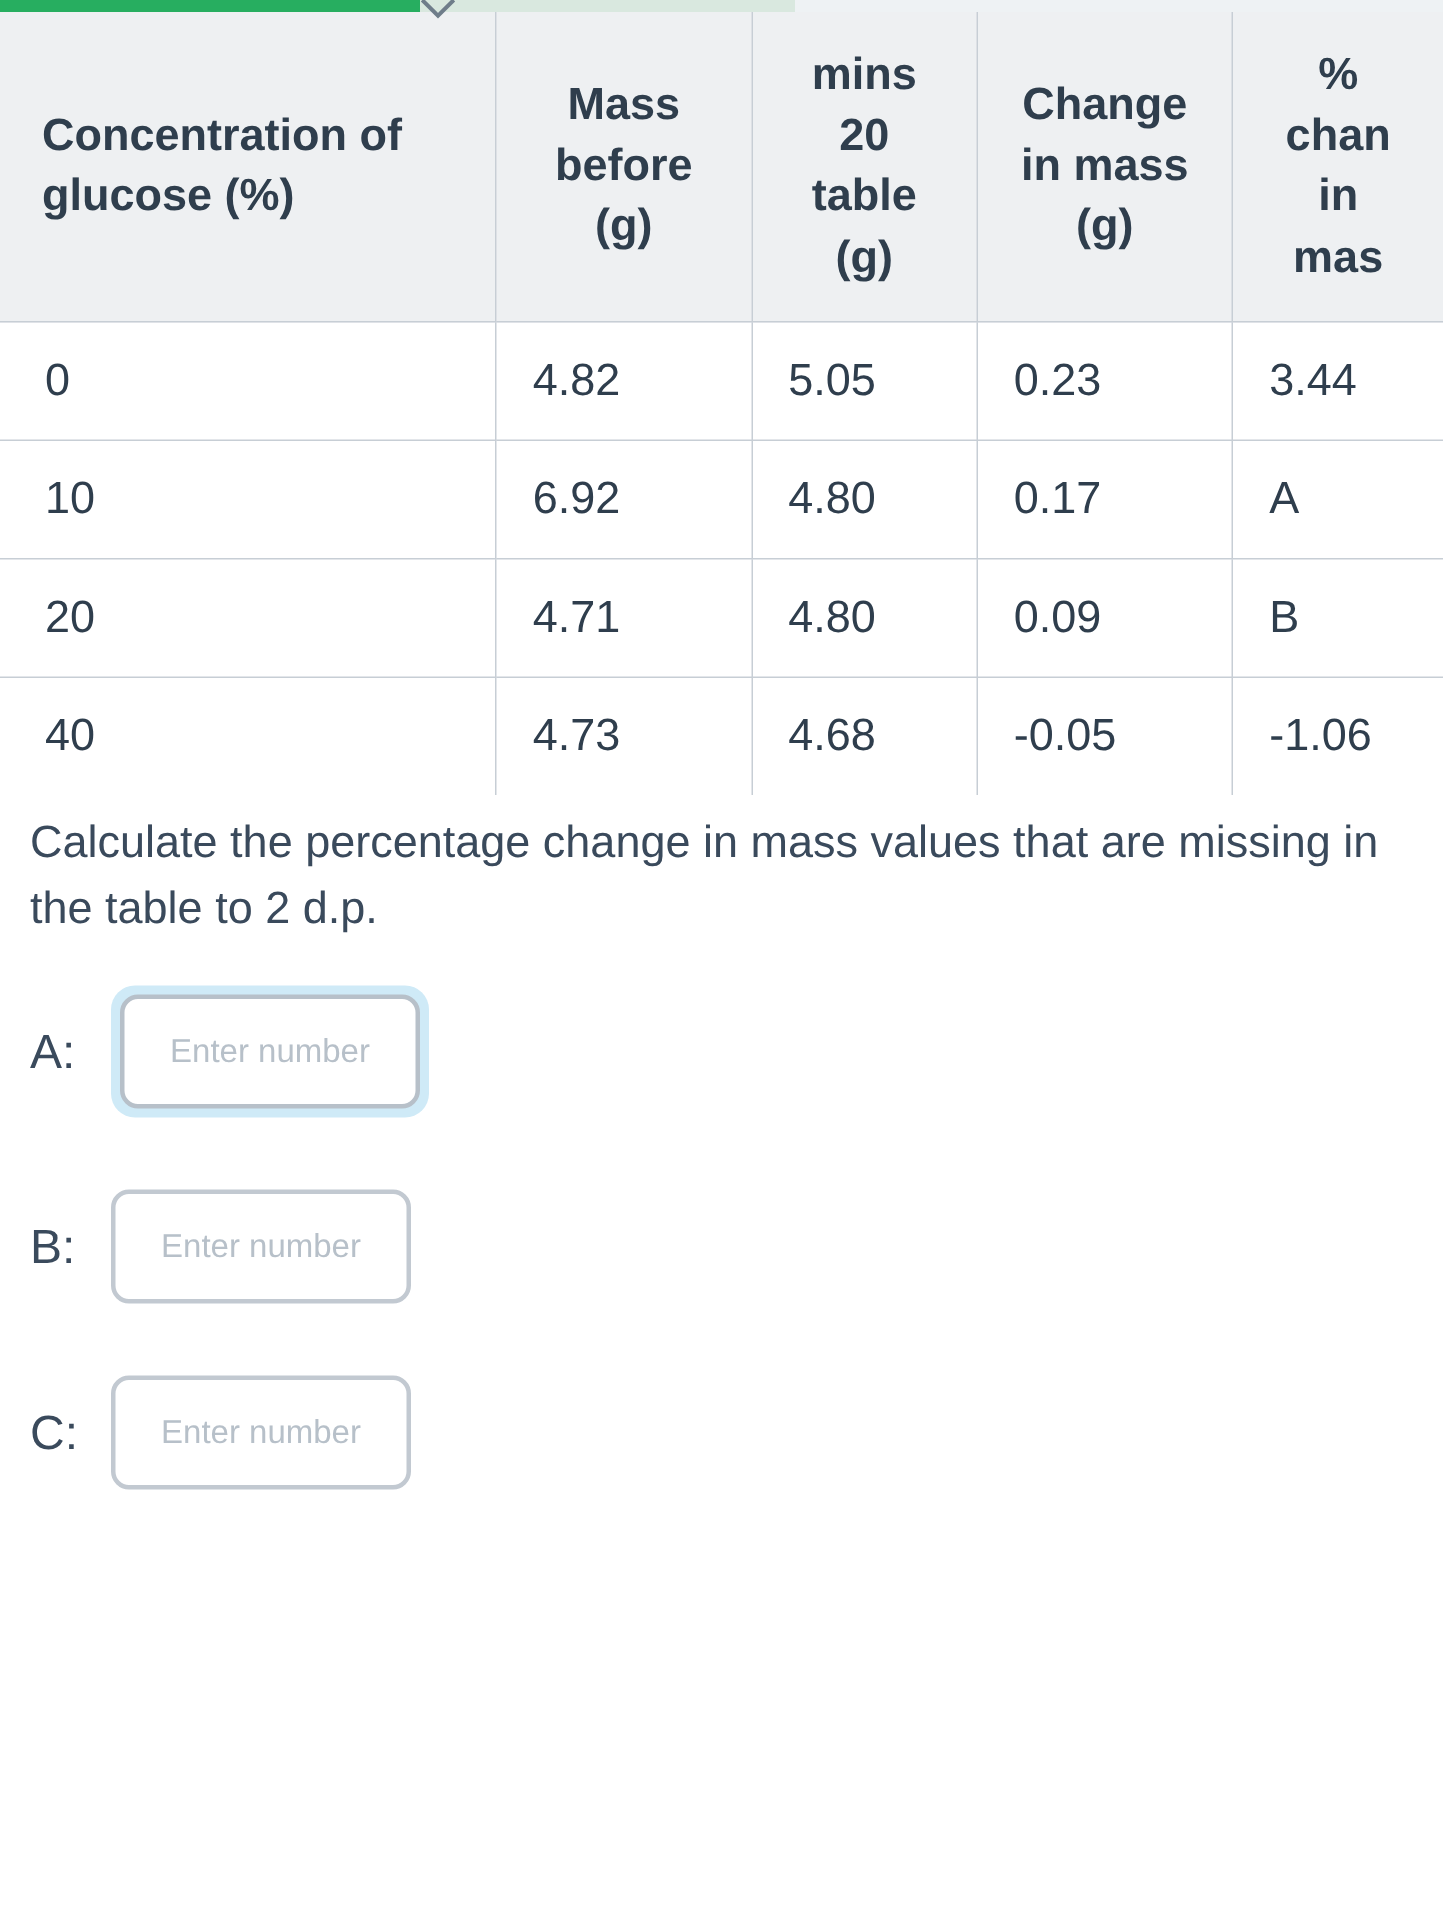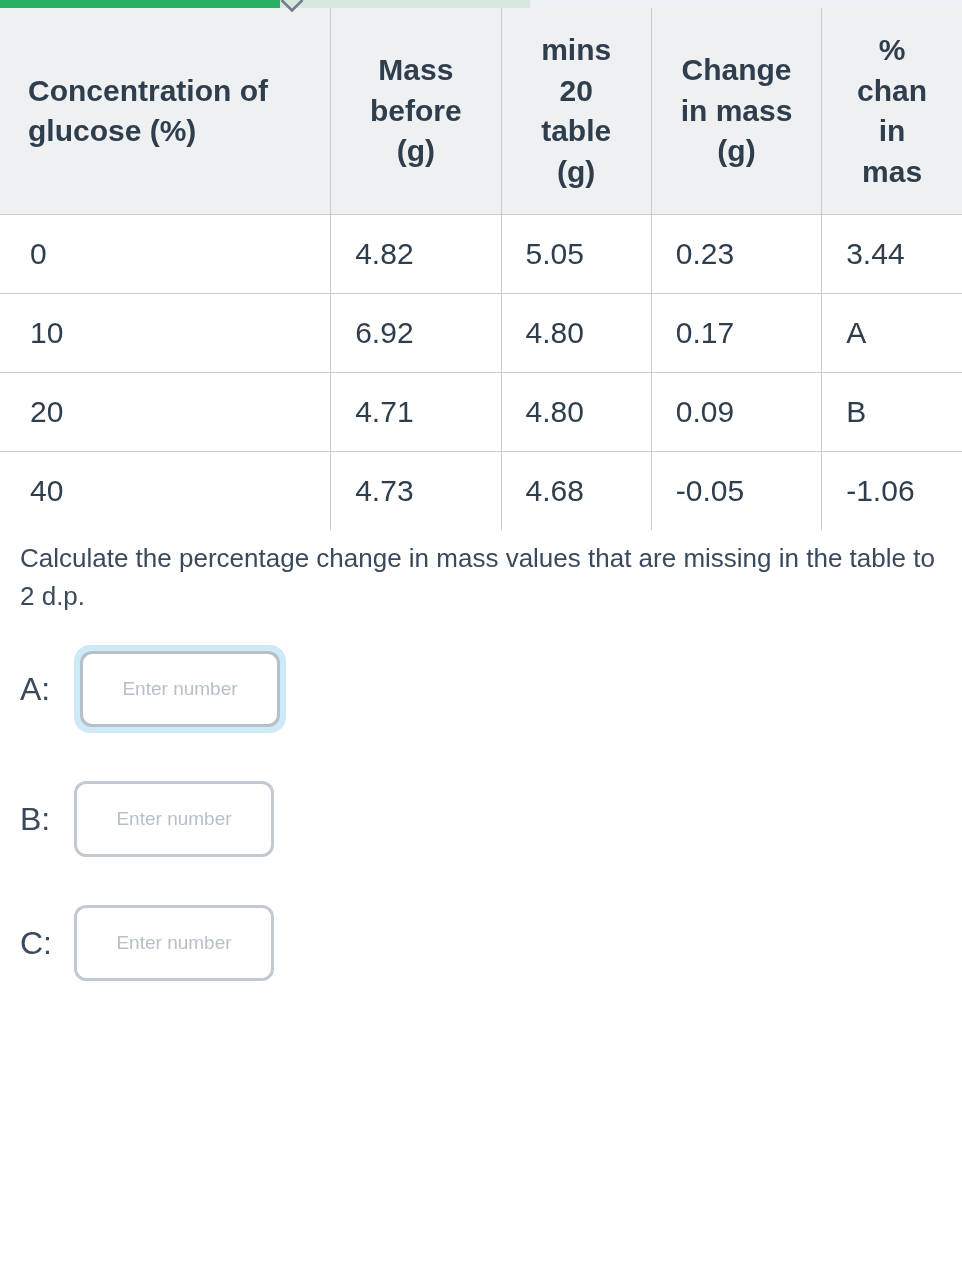--- a/index.html
+++ b/index.html
@@ -47,21 +47,21 @@
   tbody td {
     padding: 22px 14px 22px 24px;
     border: 1px solid #c7ced5;
     font-size: 30px;
     color: #2f3e4d;
   }
   tbody td:first-child { border-left: none; padding-left: 30px; }
   tbody td:last-child { border-right: none; }
   tbody tr:last-child td { border-bottom: none; margin-top: 26px; }
   .prompt {
-    font-size: 26px;
+    font-size: 30px;
     color: #3a4a5c;
     padding: 10px 20px 0 20px;
     line-height: 1.45;
   }
   .answers {
     padding: 30px 20px 40px 20px;
   }
   .answer-row {
     display: flex;
     align-items: center;
@@ -71,21 +71,21 @@
     font-size: 32px;
     color: #3a4a5c;
     margin-right: 14px;
     width: 40px;
   }
   .answer-input {
     width: 200px;
     height: 76px;
     border: 3px solid #c2c9d1;
     border-radius: 12px;
-    font-size: 19px;
+    font-size: 22px;
     text-align: center;
     color: #9aa6b2;
     outline: none;
   }
   .answer-input::placeholder { color: #b7c0c9; }
   .focused-wrap {
     padding: 6px;
     border-radius: 16px;
     background: #cfeaf7;
     display: inline-block;

